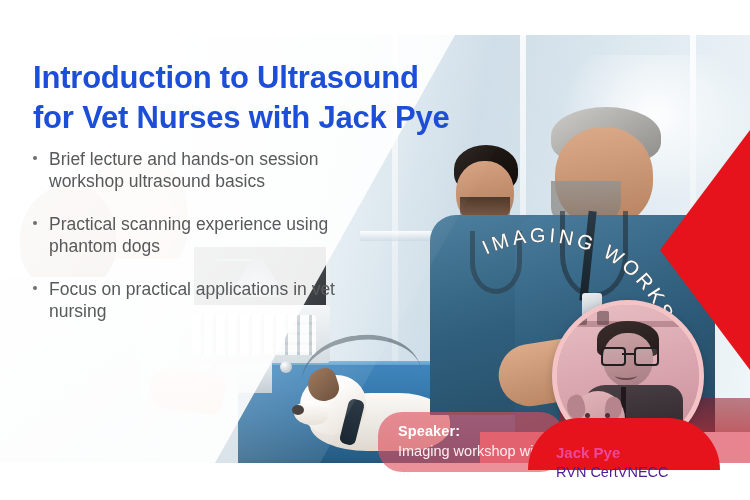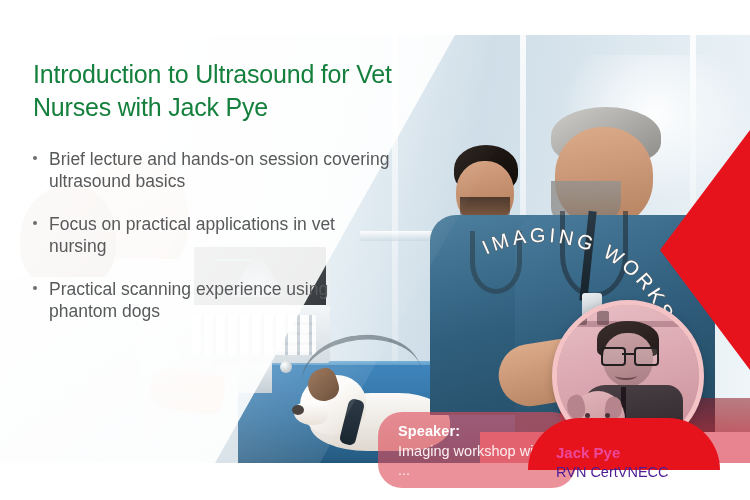--- a/index.html
+++ b/index.html
@@ -216,22 +216,22 @@
     background:#e8848f;
   }
   .maroon-wash{
     position:absolute;left:560px;top:398px;width:190px;height:36px;
     background:linear-gradient(180deg,rgba(140,26,36,.55),rgba(176,40,50,.75));
   }
 
   
   .headline{
     position:absolute;left:33px;top:58px;width:430px;
-    color:#15803d;
-    font-size:25px;line-height:1.3;font-weight:normal;
+    color:#1d4ed8;
+    font-size:31px;line-height:1.3;font-weight:bold;
     letter-spacing:-.2px;
   }
 
   
   .bullets{
     position:absolute;left:31px;top:148px;width:360px;
     color:#58595b;font-size:17.5px;line-height:1.26;
   }
   .bullet-row{position:relative;padding-left:18px;margin-bottom:21px;}
   .bullet-row:last-child{margin-bottom:0;}
@@ -294,25 +294,24 @@
     position:absolute;left:14px;top:86px;width:54px;height:56px;
     background:linear-gradient(165deg,#e3b6ba,#c08f97);border-radius:50% 50% 42% 42%;
   }
   .p-pup-ear{position:absolute;left:10px;top:90px;width:18px;height:24px;background:#b5848d;border-radius:60% 40% 50% 50%;transform:rotate(-14deg);}
   .p-pup-ear2{position:absolute;left:48px;top:92px;width:17px;height:23px;background:#b5848d;border-radius:40% 60% 50% 50%;transform:rotate(12deg);}
   .p-pup-eye{position:absolute;width:5px;height:5px;border-radius:50%;background:#4b3238;}
   .p-pup-nose{position:absolute;left:36px;top:118px;width:9px;height:7px;border-radius:50%;background:#5b3c43;}
 
   
   .speaker-panel{
-    position:absolute;left:378px;top:412px;width:186px;height:76px;
+    position:absolute;left:378px;top:412px;width:186px;height:60px;
     background:rgba(222,78,92,.62);
     border-radius:24px 24px 24px 24px;
     color:#ffffff;
-    padding-left:12px;
   }
   .speaker-label{
     position:absolute;left:20px;top:11px;font-size:14.5px;font-weight:bold;letter-spacing:.1px;
   }
   .speaker-sub{
     position:absolute;left:20px;top:30px;width:160px;font-size:14.5px;line-height:1.32;
     color:#fdeff0;
   }
 
   
@@ -415,29 +414,29 @@
   </div>
 
   <div class="bar-top"></div>
   <div class="bar-bottom"></div>
 
   <div class="headline">Introduction to Ultrasound for Vet Nurses with Jack Pye</div>
 
   <div class="bullets">
     <div class="bullet-row">
       <span class="bullet-dot"></span>
-      <span>Brief lecture and hands-on session covering ultrasound basics</span>
+      <span>Brief lecture and hands-on session workshop ultrasound basics</span>
+    </div>
+    <div class="bullet-row">
+      <span class="bullet-dot"></span>
+      <span>Practical scanning experience using phantom dogs</span>
     </div>
     <div class="bullet-row">
       <span class="bullet-dot"></span>
       <span>Focus on practical applications in vet nursing</span>
-    </div>
-    <div class="bullet-row">
-      <span class="bullet-dot"></span>
-      <span>Practical scanning experience using phantom dogs</span>
     </div>
   </div>
 
   <div class="speaker-panel">
     <div class="speaker-label">Speaker:</div>
     <div class="speaker-sub">Imaging workshop with ...</div>
   </div>
 
   <div class="portrait">
     <div class="portrait-inner">

